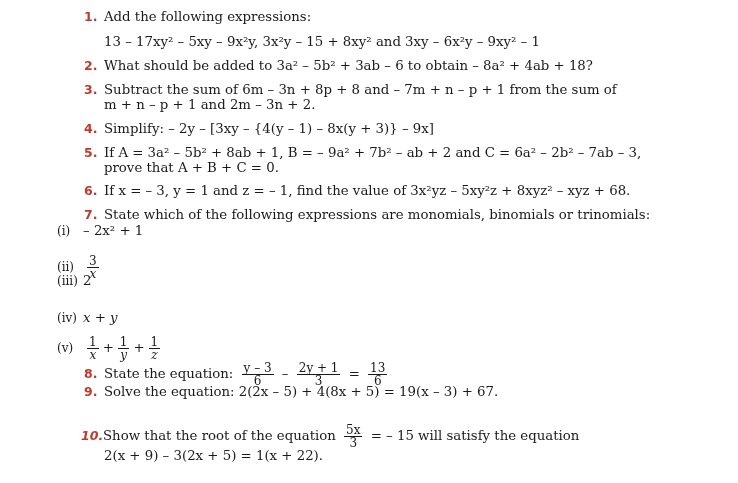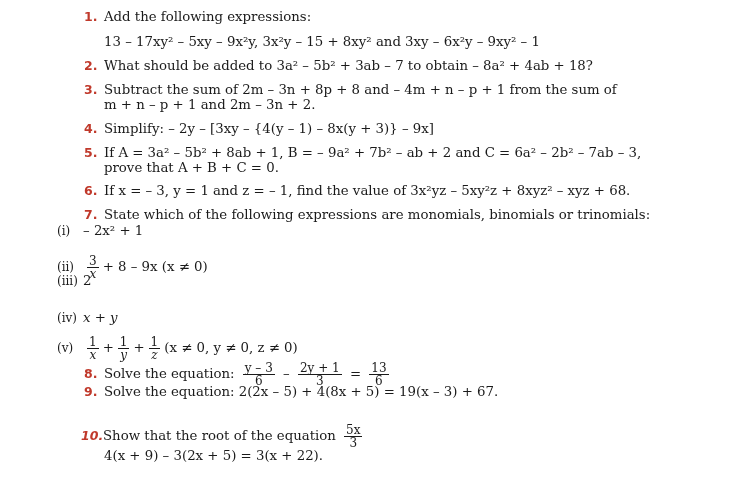--- a/index.html
+++ b/index.html
@@ -19,25 +19,25 @@
 </style>
 </head>
 <body>
 
 <div class="q" style="top:8px">
   <span class="num">1.</span><span class="txt">Add the following expressions:</span>
 </div>
 <div class="q" style="top:33px; left:56px">13 – 17xy² – 5xy – 9x²y, 3x²y – 15 + 8xy² and 3xy – 6x²y – 9xy² – 1</div>
 
 <div class="q" style="top:57px">
-  <span class="num">2.</span><span class="txt">What should be added to 3a² – 5b² + 3ab – 7 to obtain – 8a² + 4ab + 18?</span>
+  <span class="num">2.</span><span class="txt">What should be added to 3a² – 5b² + 3ab – 6 to obtain – 8a² + 4ab + 18?</span>
 </div>
 
 <div class="q" style="top:81px">
-  <span class="num">3.</span><span class="txt">Subtract the sum of 2m – 3n + 8p + 8 and – 4m + n – p + 1 from the sum of</span>
+  <span class="num">3.</span><span class="txt">Subtract the sum of 6m – 3n + 8p + 8 and – 7m + n – p + 1 from the sum of</span>
 </div>
 <div class="q" style="top:96px; left:56px">m + n – p + 1 and 2m – 3n + 2.</div>
 
 <div class="q" style="top:120px">
   <span class="num">4.</span><span class="txt">Simplify:  – 2y – [3xy – {4(y – 1) – 8x(y + 3)} – 9x]</span>
 </div>
 
 <div class="q" style="top:144px">
   <span class="num">5.</span><span class="txt">If A = 3a² – 5b² + 8ab + 1, B = – 9a² + 7b² – ab + 2 and C = 6a² – 2b² – 7ab – 3,</span>
 </div>
@@ -47,42 +47,43 @@
   <span class="num">6.</span><span class="txt">If x = – 3, y = 1 and z = – 1, find the value of 3x²yz – 5xy²z + 8xyz² – xyz + 68.</span>
 </div>
 
 <div class="q" style="top:206px">
   <span class="num">7.</span><span class="txt">State which of the following expressions are monomials, binomials or trinomials:</span>
 </div>
 <div class="sub" style="top:222px">
   <span class="roman">(i)</span><span>– 2x² + 1</span>
 </div>
 <div class="sub" style="top:255px">
-  <span class="roman">(ii)</span><span class="frac"><span class="n">3</span><span class="d math">x</span></span><span>+ 8 – 9x (x ≠ 0)</span>
+  <span class="roman">(ii)</span><span class="frac"><span class="n">3</span><span class="d math">x</span></span>
 </div>
 <div class="sub" style="top:272px">
   <span class="roman">(iii)</span><span>2</span>
 </div>
 <div class="sub" style="top:309px">
   <span class="roman">(iv)</span><span class="math">x + y</span>
 </div>
 <div class="sub" style="top:336px">
-  <span class="roman">(v)</span><span class="frac"><span class="n">1</span><span class="d math">x</span></span>+<span class="frac"><span class="n">1</span><span class="d math">y</span></span>+<span class="frac"><span class="n">1</span><span class="d math">z</span></span><span>(x ≠ 0, y ≠ 0, z ≠ 0)</span>
+  <span class="roman">(v)</span><span class="frac"><span class="n">1</span><span class="d math">x</span></span>+<span class="frac"><span class="n">1</span><span class="d math">y</span></span>+<span class="frac"><span class="n">1</span><span class="d math">z</span></span>
 </div>
 
 <div class="q" style="top:362px">
-  <span class="num">8.</span><span class="txt">Solve the equation:</span>
+  <span class="num">8.</span><span class="txt">State the equation:</span>
   <span class="frac"><span class="n">y – 3</span><span class="d">6</span></span>
   <span>–</span>
   <span class="frac"><span class="n">2y + 1</span><span class="d">3</span></span>
   <span>=</span>
   <span class="frac"><span class="n">13</span><span class="d">6</span></span>
 </div>
 
 <div class="q" style="top:383px">
   <span class="num">9.</span><span class="txt">Solve the equation: 2(2x – 5) + 4(8x + 5) = 19(x – 3) + 67.</span>
 </div>
 
 <div class="q" style="top:424px">
   <span class="num wide">10.</span><span class="txt">Show that the root of the equation</span>
   <span class="frac"><span class="n">5x</span><span class="d">3</span></span>
+  <span>= – 15 will satisfy the equation</span>
 </div>
-<div class="q" style="top:447px; left:56px">4(x + 9) – 3(2x + 5) = 3(x + 22).</div>
+<div class="q" style="top:447px; left:56px">2(x + 9) – 3(2x + 5) = 1(x + 22).</div>
 
 </body></html>

